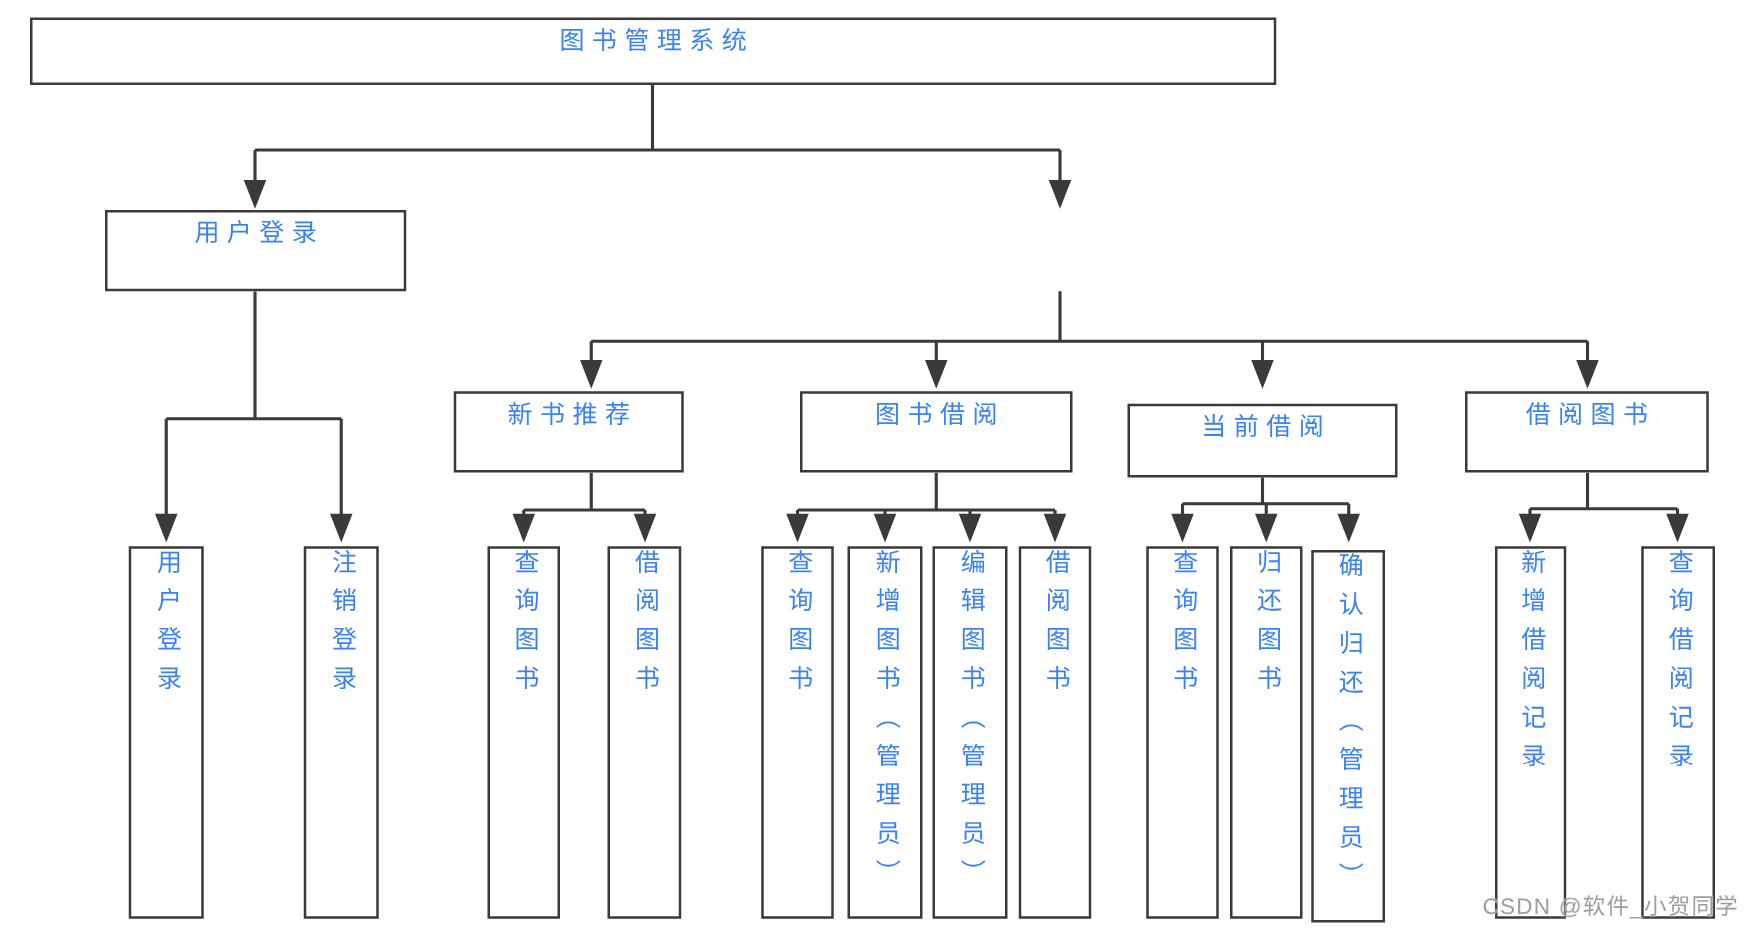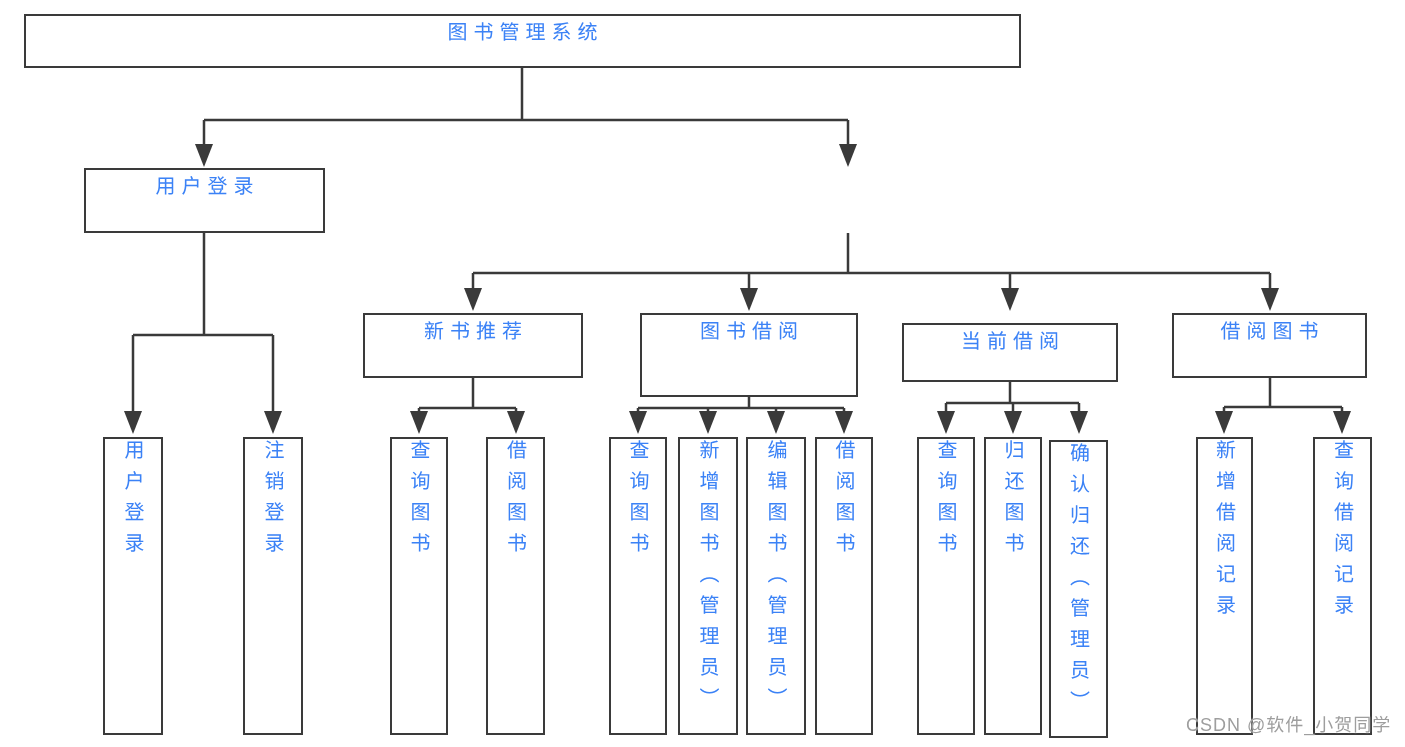--- a/index.html
+++ b/index.html
@@ -105,24 +105,24 @@
   </svg>
 
   <div class="node hbox" style="left:24px;top:14px;width:997px;height:54px">
     <span>图书管理系统</span>
   </div>
 
   <div class="node hbox" style="left:84px;top:168px;width:241px;height:65px">
     <span>用户登录</span>
   </div>
 
-  <div class="node hbox" style="left:363px;top:313px;width:220px;height:65px">
+  <div class="node hbox" style="left:363px;top:313px;width:184px;height:65px">
     <span>新书推荐</span>
   </div>
-  <div class="node hbox" style="left:640px;top:313px;width:218px;height:84px">
+  <div class="node hbox" style="left:640px;top:313px;width:218px;height:65px">
     <span>图书借阅</span>
   </div>
   <div class="node hbox" style="left:902px;top:323px;width:216px;height:59px">
     <span>当前借阅</span>
   </div>
   <div class="node hbox" style="left:1172px;top:313px;width:195px;height:65px">
     <span>借阅图书</span>
   </div>
 
   <div class="node vbox" style="left:103px;top:437px;width:60px;height:298px">

